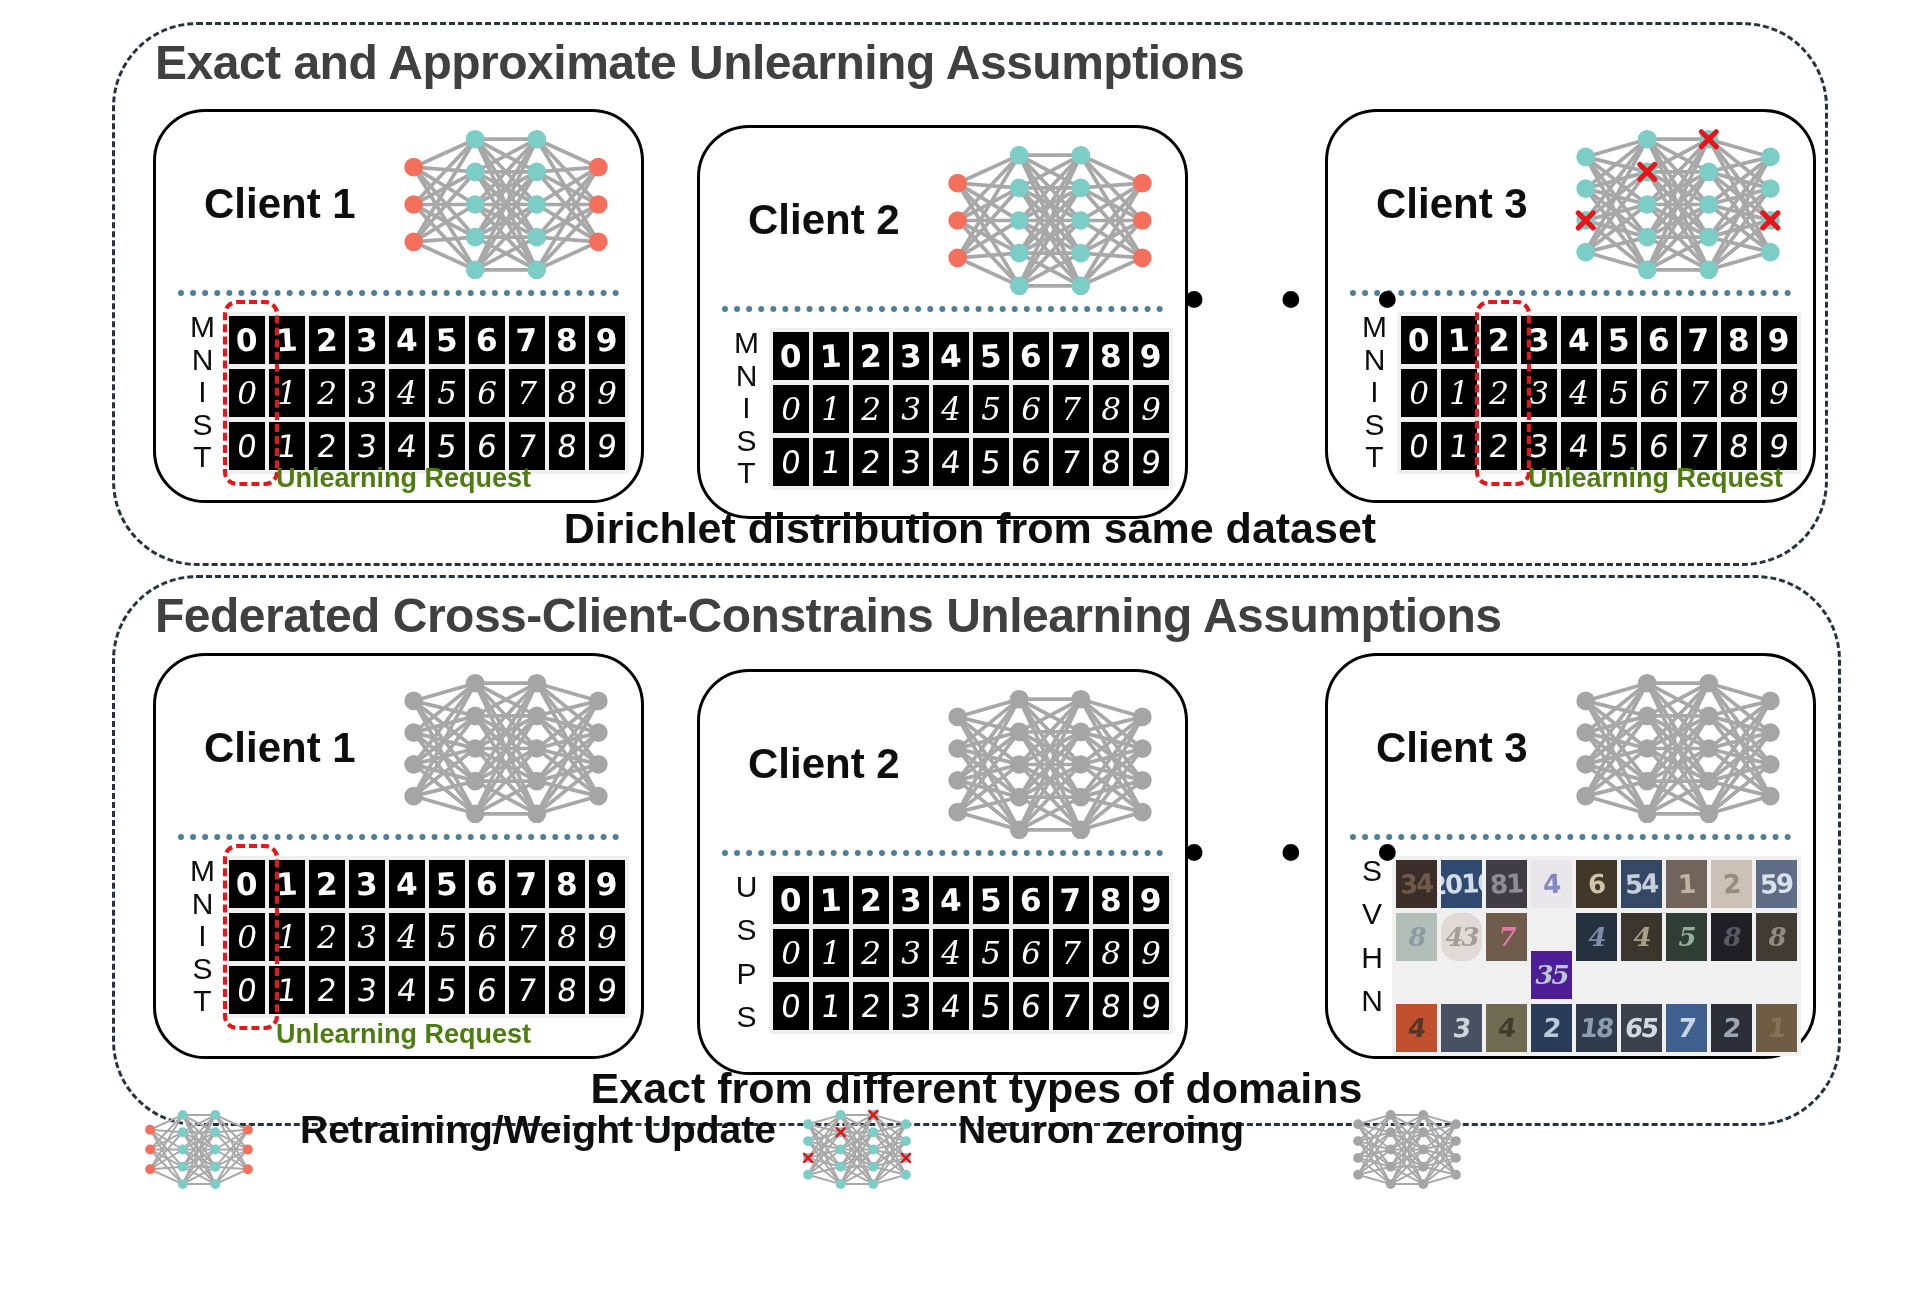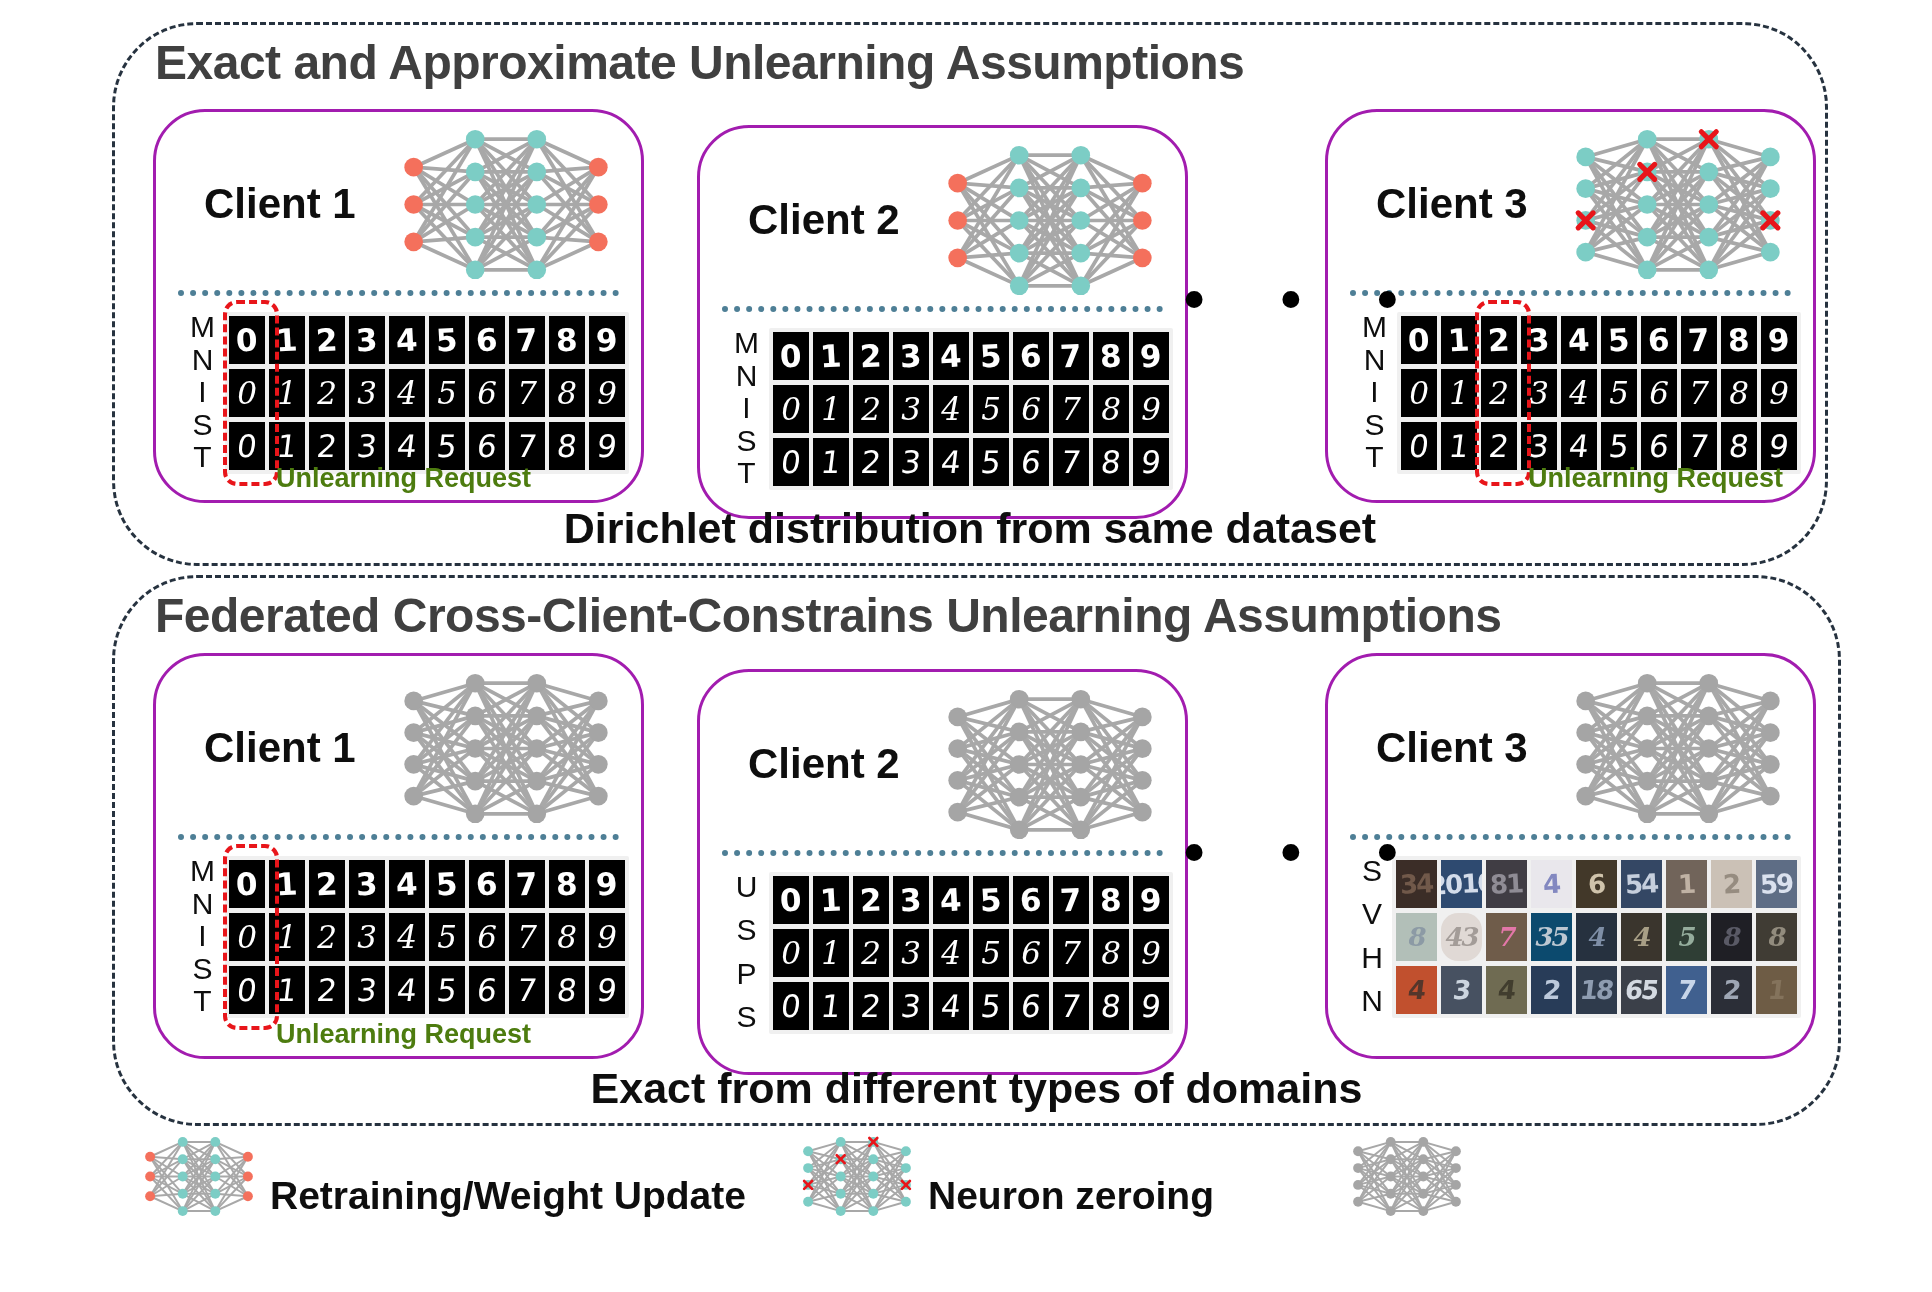--- a/index.html
+++ b/index.html
@@ -10,21 +10,21 @@
   .panel{position:absolute;border:3px dashed #26323f;border-radius:85px;background:#fff;}
   .panel-top{left:112px;top:22px;width:1710px;height:538px;}
   .panel-bottom{left:112px;top:575px;width:1723px;height:545px;}
   .panel-title{position:absolute;left:40px;top:10px;margin:0;font-size:48px;font-weight:700;
                letter-spacing:-0.5px;color:#404040;white-space:nowrap;}
   .panel-caption{position:absolute;left:0;bottom:10px;width:100%;text-align:center;
                  font-size:43px;font-weight:700;color:#0e0e0e;}
   .cards{position:absolute;inset:0;}
 
   
-  .card{position:absolute;width:485px;background:#fff;border:3px solid #a21caf;border-radius:52px;}
+  .card{position:absolute;width:485px;background:#fff;border:3px solid #000000;border-radius:52px;}
   .panel-top .card{top:84px;height:388px;}
   .panel-bottom .card{top:75px;height:400px;}
   .card:nth-child(1){left:38px;}
   .card:nth-child(2){left:582px;margin-top:16px;}
   .card:nth-child(3){left:1210px;}
 
   .card-head{height:178px;display:flex;align-items:center;padding:6px 24px 0 48px;box-sizing:border-box;}
   .client-label{font-size:42px;font-weight:700;color:#0e0e0e;}
   .nn{margin-left:auto;display:block;}
   .sep{border-top:6px dotted #4e7f96;margin:0 22px;height:0;}
@@ -47,21 +47,21 @@
   .hl-box{position:absolute;top:-12px;bottom:-12px;width:48px;border:4.5px dashed #e8151a;
           border-radius:14px;pointer-events:none;}
   .unlearn{position:absolute;bottom:6px;font-size:27px;font-weight:700;color:#4d7c0f;white-space:nowrap;}
 
   
   .dots{position:absolute;left:1062px;top:242px;font-size:58px;letter-spacing:22px;color:#000;
         font-family:"DejaVu Sans",sans-serif;}
 
   
   .legend{position:absolute;left:0;top:1108px;width:1932px;height:130px;}
-  .legend-item{position:absolute;top:0;height:110px;display:flex;align-items:flex-end;gap:12px;}
+  .legend-item{position:absolute;top:0;height:110px;display:flex;align-items:flex-start;gap:42px;}
   .legend-item:nth-child(1){left:140px;}
   .legend-item:nth-child(2){left:798px;}
   .legend-item:nth-child(3){left:1348px;}
   .legend-label{font-size:39px;font-weight:700;color:#0e0e0e;white-space:nowrap;}
 </style>
 </head>
 <body>
 
 <div class="page">
 
@@ -1163,21 +1163,21 @@
                 </div>
                 <div class="cell r1 svhn" style="background: rgb(178, 191, 184); color: rgb(140, 154, 165);">
                   <span class="dg">8</span>
                 </div>
                 <div class="cell r1 svhn" style="background: rgb(224, 217, 213); color: rgb(163, 156, 152); border-radius: 17px;">
                   <span class="dg">43</span>
                 </div>
                 <div class="cell r1 svhn" style="background: rgb(111, 92, 74); color: rgb(227, 119, 168);">
                   <span class="dg">7</span>
                 </div>
-                <div class="cell r1 svhn" style="background: #0c4a6e; color: rgb(188, 199, 209);">
+                <div class="cell r1 svhn" style="background: #4c1d95; color: rgb(188, 199, 209); margin-top: 38px;">
                   <span class="dg">35</span>
                 </div>
                 <div class="cell r1 svhn" style="background: rgb(38, 49, 63); color: rgb(126, 142, 166);">
                   <span class="dg">4</span>
                 </div>
                 <div class="cell r1 svhn" style="background: rgb(58, 53, 45); color: rgb(168, 159, 134);">
                   <span class="dg">4</span>
                 </div>
                 <div class="cell r1 svhn" style="background: rgb(47, 62, 53); color: rgb(149, 173, 157);">
                   <span class="dg">5</span>

